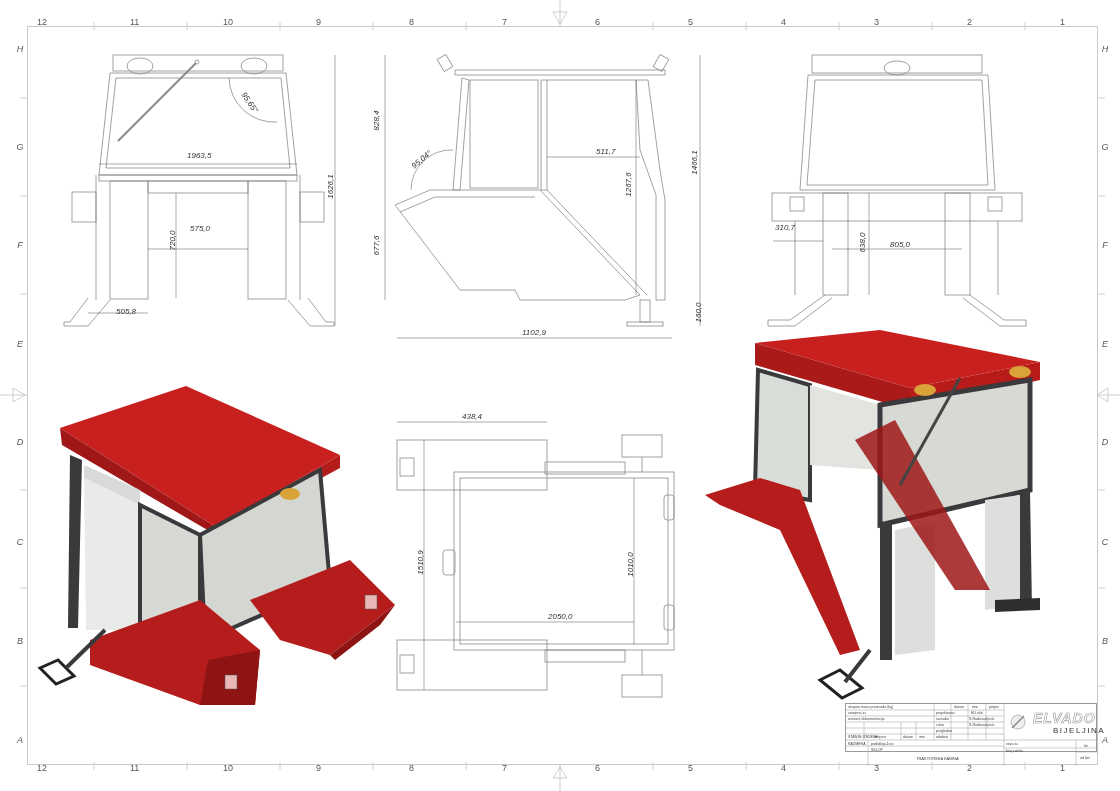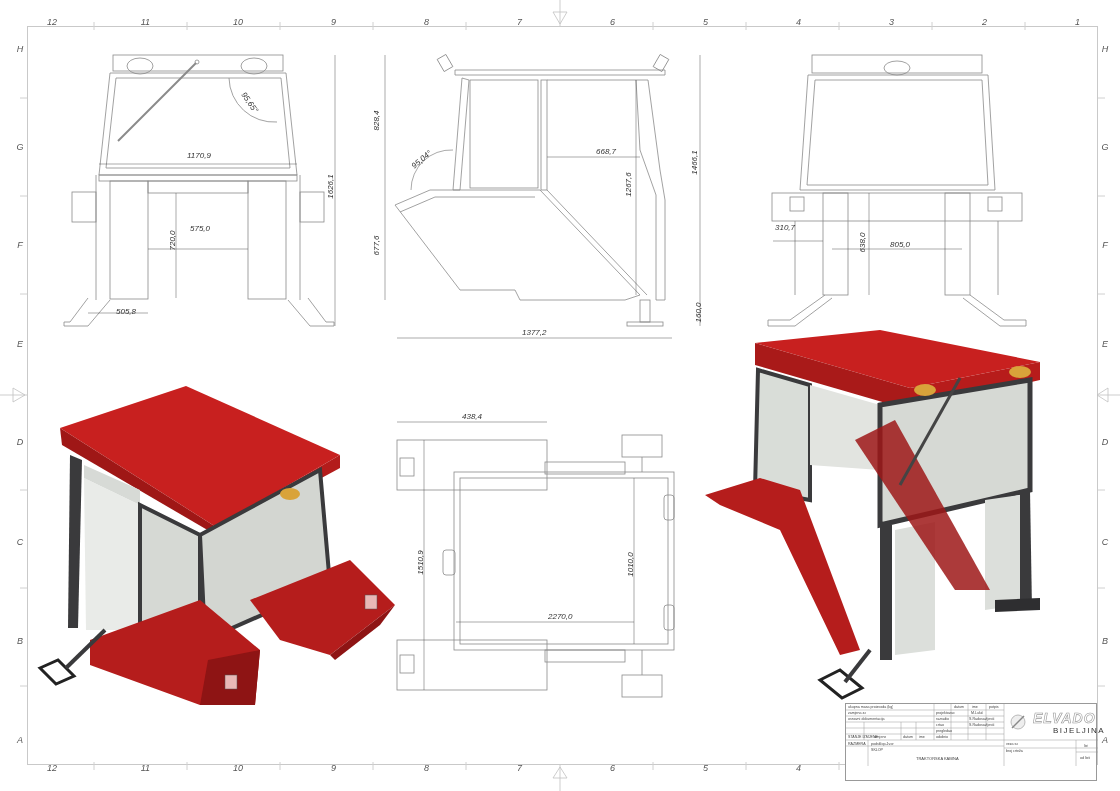--- a/index.html
+++ b/index.html
@@ -1,23 +1,23 @@
 <!DOCTYPE html>
 <html><head>
 <meta charset="utf-8">
 <style>
   html,body{margin:0;padding:0;background:#fff;}
   body{width:1120px;height:791px;position:relative;overflow:hidden;font-family:"Liberation Sans",sans-serif;color:#333;}
   .frame{position:absolute;left:27px;top:26px;width:1071px;height:739px;border:1px solid #c9c9c9;box-sizing:border-box;}
-  .zone-num{position:absolute;font-size:9px;font-style:italic;color:#555;width:20px;text-align:right;}
+  .zone-num{position:absolute;font-size:9px;color:#555;width:20px;text-align:left;}
   .zone-let{position:absolute;font-size:9px;font-style:italic;color:#555;width:12px;text-align:center;}
   .dim{position:absolute;font-size:8px;font-style:italic;color:#333;white-space:nowrap;}
   .dim.v{transform:rotate(-90deg);transform-origin:center;}
   svg{position:absolute;left:0;top:0;}
-  .tb{position:absolute;left:845px;top:703px;width:252px;height:78px;border:1px solid #999;box-sizing:border-box;background:#fff;font-size:3.6px;color:#444;}
+  .tb{position:absolute;left:845px;top:703px;width:252px;height:49px;border:1px solid #999;box-sizing:border-box;background:#fff;font-size:3.6px;color:#444;}
   .tb .cell{position:absolute;white-space:nowrap;overflow:hidden;}
   .logo-text{position:absolute;font-size:14px;font-weight:bold;letter-spacing:1px;color:#fff;-webkit-text-stroke:0.6px #999;font-style:italic;}
   .logo-sub{position:absolute;font-size:8px;letter-spacing:1.5px;color:#333;padding-left:17px;}
 </style>
 </head>
 <body>
 
 <div class="frame"></div>
 
 <div>
@@ -251,47 +251,47 @@
     <line x1="900" y1="485" x2="960" y2="378" stroke="#444" stroke-width="3"></line>
     <ellipse cx="925" cy="390" rx="11" ry="6" fill="#d9a33a"></ellipse>
     <ellipse cx="1020" cy="372" rx="11" ry="6" fill="#d9a33a"></ellipse>
     <path d="M820 680 L840 670 L862 688 L842 698 Z" fill="none" stroke="#222" stroke-width="3"></path>
     <line x1="845" y1="682" x2="870" y2="650" stroke="#3a3a3c" stroke-width="4"></line>
     <path d="M995 600 L1040 598 L1040 610 L995 612 Z" fill="#2e2e30"></path>
   </g>
 </svg>
 
 <div>
-  <span class="dim" style="left:187px;top:151px">1170,9</span>
+  <span class="dim" style="left:187px;top:151px">1963,5</span>
   <span class="dim" style="left:238px;top:98px;transform:rotate(55deg)">95,65°</span>
   <span class="dim v" style="left:318px;top:182px">1626,1</span>
   <span class="dim v" style="left:162px;top:236px">720,0</span>
   <span class="dim" style="left:190px;top:224px">575,0</span>
   <span class="dim" style="left:116px;top:307px">505,8</span>
 </div>
 <div>
   <span class="dim v" style="left:366px;top:116px">828,4</span>
   <span class="dim" style="left:410px;top:155px;transform:rotate(-40deg)">95,04°</span>
   <span class="dim v" style="left:366px;top:241px">677,6</span>
-  <span class="dim" style="left:596px;top:147px">668,7</span>
+  <span class="dim" style="left:596px;top:147px">511,7</span>
   <span class="dim v" style="left:616px;top:180px">1267,6</span>
   <span class="dim v" style="left:682px;top:158px">1466,1</span>
   <span class="dim v" style="left:688px;top:308px">160,0</span>
-  <span class="dim" style="left:522px;top:328px">1377,2</span>
+  <span class="dim" style="left:522px;top:328px">1102,9</span>
 </div>
 <div>
   <span class="dim" style="left:775px;top:223px">310,7</span>
   <span class="dim v" style="left:852px;top:238px">638,0</span>
   <span class="dim" style="left:890px;top:240px">805,0</span>
 </div>
 <div>
   <span class="dim" style="left:462px;top:412px">438,4</span>
   <span class="dim v" style="left:408px;top:558px">1510,9</span>
   <span class="dim v" style="left:618px;top:560px">1010,0</span>
-  <span class="dim" style="left:548px;top:612px">2270,0</span>
+  <span class="dim" style="left:548px;top:612px">2050,0</span>
 </div>
 
 <div class="tb">
   <svg width="252" height="62">
     <g stroke="#999" stroke-width="0.5" fill="none">
       <line x1="0" y1="6" x2="158" y2="6"></line>
         <line x1="0" y1="12" x2="158" y2="12"></line>
         <line x1="0" y1="18" x2="158" y2="18"></line>
       <line x1="0" y1="24" x2="158" y2="24"></line>
         <line x1="0" y1="30" x2="158" y2="30"></line>

